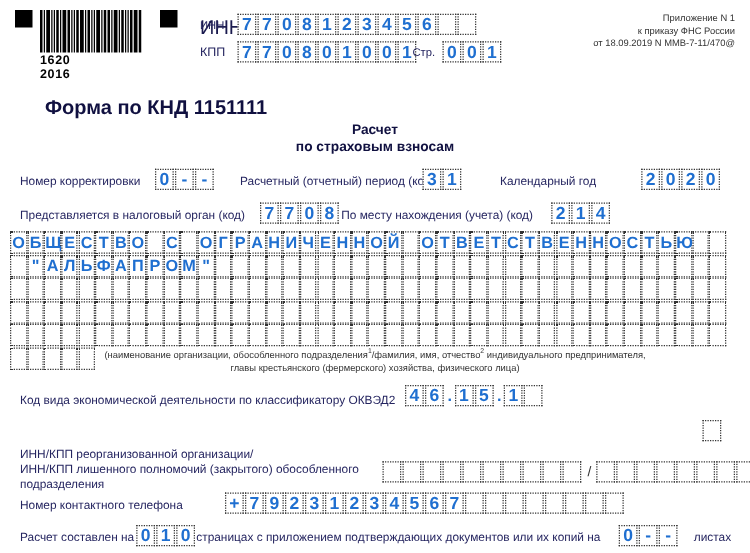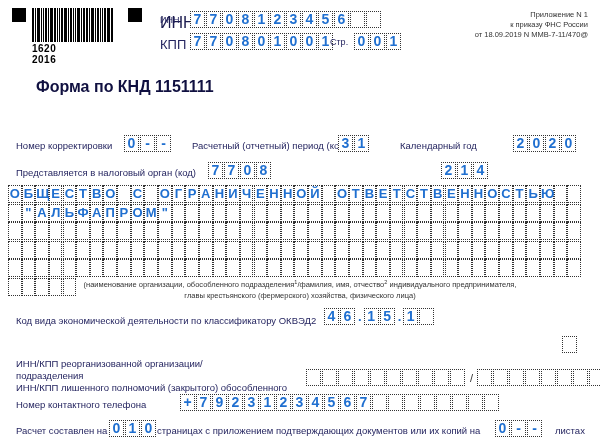--- a/index.html
+++ b/index.html
@@ -124,21 +124,21 @@
       <div class="cell big">1</div>
       <div class="cell big">2</div>
       <div class="cell big">3</div>
       <div class="cell big">4</div>
       <div class="cell big">5</div>
       <div class="cell big">6</div>
       <div class="cell big blank"></div>
       <div class="cell big blank"></div>
     </div>
 
-  <div class="abs lbl" style="left:160px;top:37px;font-size:13px;">КПП</div>
+  <div class="abs lbl" style="left:160px;top:37px;font-size:10px;">КПП</div>
   <div class="abs cells" id="kpp-cells" style="left:190px;top:33px;">
       <div class="cell big">7</div>
       <div class="cell big">7</div>
       <div class="cell big">0</div>
       <div class="cell big">8</div>
       <div class="cell big">0</div>
       <div class="cell big">1</div>
       <div class="cell big">0</div>
       <div class="cell big">0</div>
       <div class="cell big">1</div>
@@ -152,20 +152,24 @@
     </div>
 
   <div class="abs hdr-right" style="right:12px;top:10px;width:200px;">
     <div>Приложение N 1</div>
     <div>к приказу ФНС России</div>
     <div>от 18.09.2019 N ММВ-7-11/470@</div>
   </div>
 
   <div class="abs kndform" style="left:36px;top:78px;">Форма по КНД 1151111</div>
 
+  <div class="abs title" style="left:0;top:97px;width:600px;">
+    <div>Расчет</div>
+    <div>по страховым взносам</div>
+  </div>
 
   <div class="abs lbl" style="left:16px;top:140px;">Номер корректировки</div>
   <div class="abs cells" id="corr-cells" style="left:124px;top:135px;">
       <div class="cell big">0</div>
       <div class="cell big">-</div>
       <div class="cell big">-</div>
     </div>
 
   <div class="abs lbl" style="left:192px;top:140px;">Расчетный (отчетный) период (код)</div>
   <div class="abs cells" id="period-cells" style="left:338px;top:135px;">
@@ -182,20 +186,21 @@
     </div>
 
   <div class="abs lbl" style="left:16px;top:167px;text-align:center;">Представляется в налоговый орган (код)</div>
   <div class="abs cells" id="ta-cells" style="left:208px;top:162px;">
       <div class="cell big">7</div>
       <div class="cell big">7</div>
       <div class="cell big">0</div>
       <div class="cell big">8</div>
     </div>
 
+  <div class="abs lbl" style="left:273px;top:167px;">По месту нахождения (учета) (код)</div>
   <div class="abs cells" id="loc-cells" style="left:441px;top:162px;">
       <div class="cell big">2</div>
       <div class="cell big">1</div>
       <div class="cell big">4</div>
     </div>
 
   <div class="abs" style="left:8px;top:185px;">
     <div class="namegrid" id="org-grid">
         <div class="cell">О</div>
         <div class="cell">Б</div>
@@ -437,22 +442,22 @@
         <div class="cell big blank"></div>
       </div>
   </div>
 
   <div class="abs cells" id="reorg-cells" style="left:562px;top:336px;">
       <div class="cell big blank"></div>
     </div>
 
   <div class="abs" style="left:16px;top:358px;">
     <div class="lbl" style="line-height:12px;">ИНН/КПП реорганизованной организации/</div>
+    <div class="lbl" style="line-height:12px;">ИНН/КПП лишенного полномочий (закрытого) обособленного</div>
     <div class="lbl" style="line-height:12px;">подразделения</div>
-    <div class="lbl" style="line-height:12px;">ИНН/КПП лишенного полномочий (закрытого) обособленного</div>
   </div>
   <div class="abs rowline" style="left:306px;top:369px;">
     <div class="cells" id="rinn-cells">
         <div class="cell big blank"></div>
         <div class="cell big blank"></div>
         <div class="cell big blank"></div>
         <div class="cell big blank"></div>
         <div class="cell big blank"></div>
         <div class="cell big blank"></div>
         <div class="cell big blank"></div>

